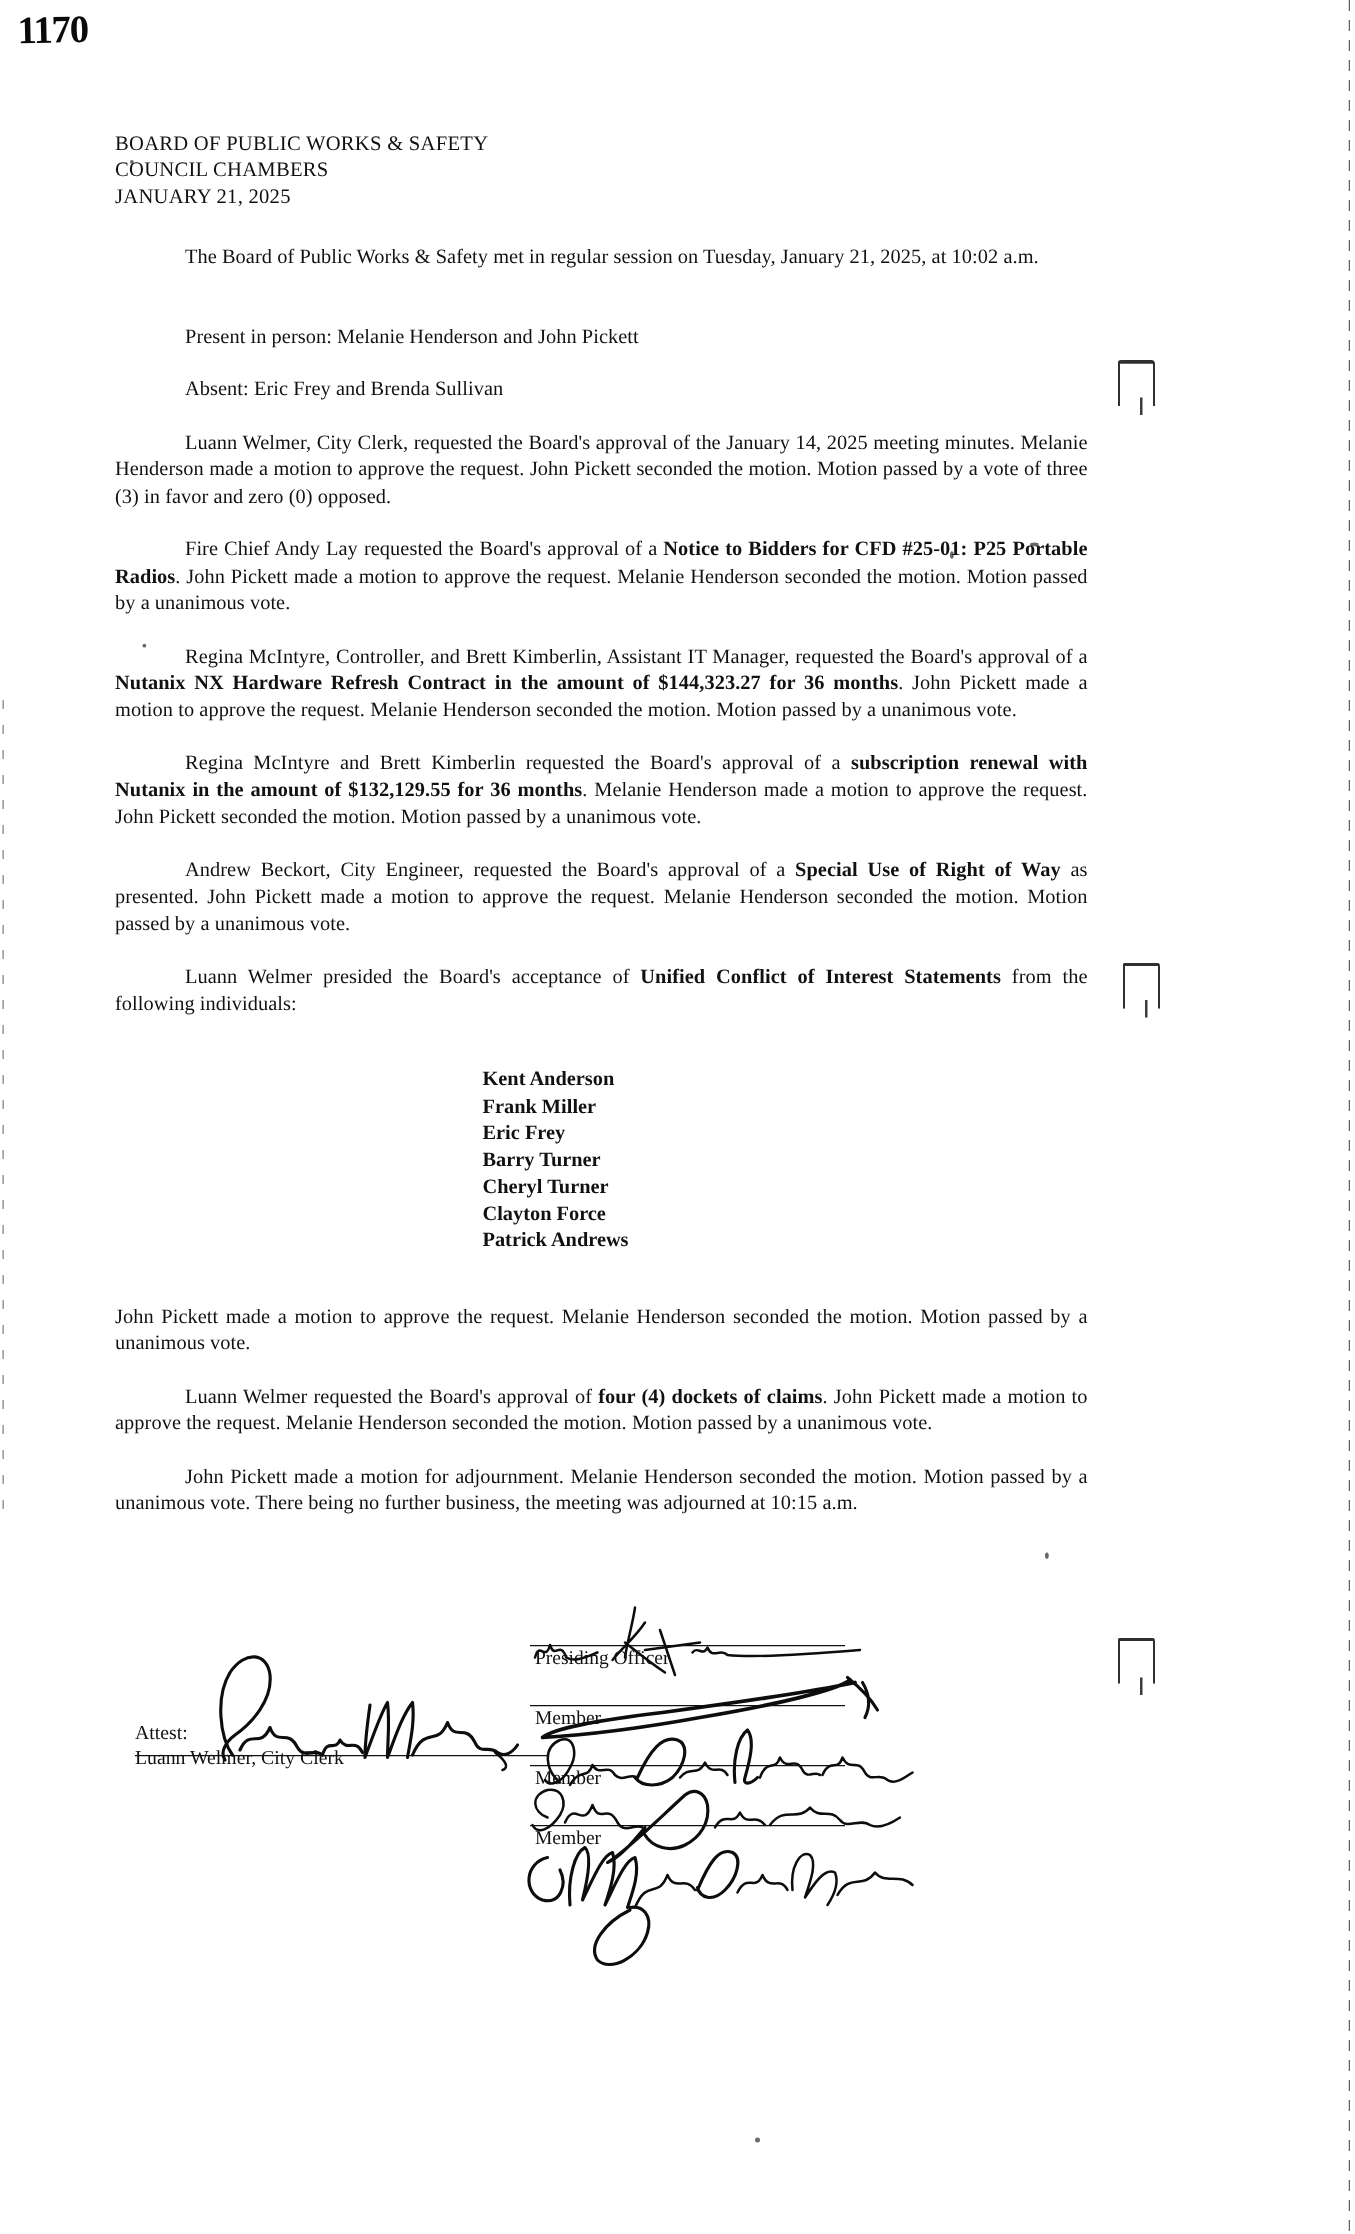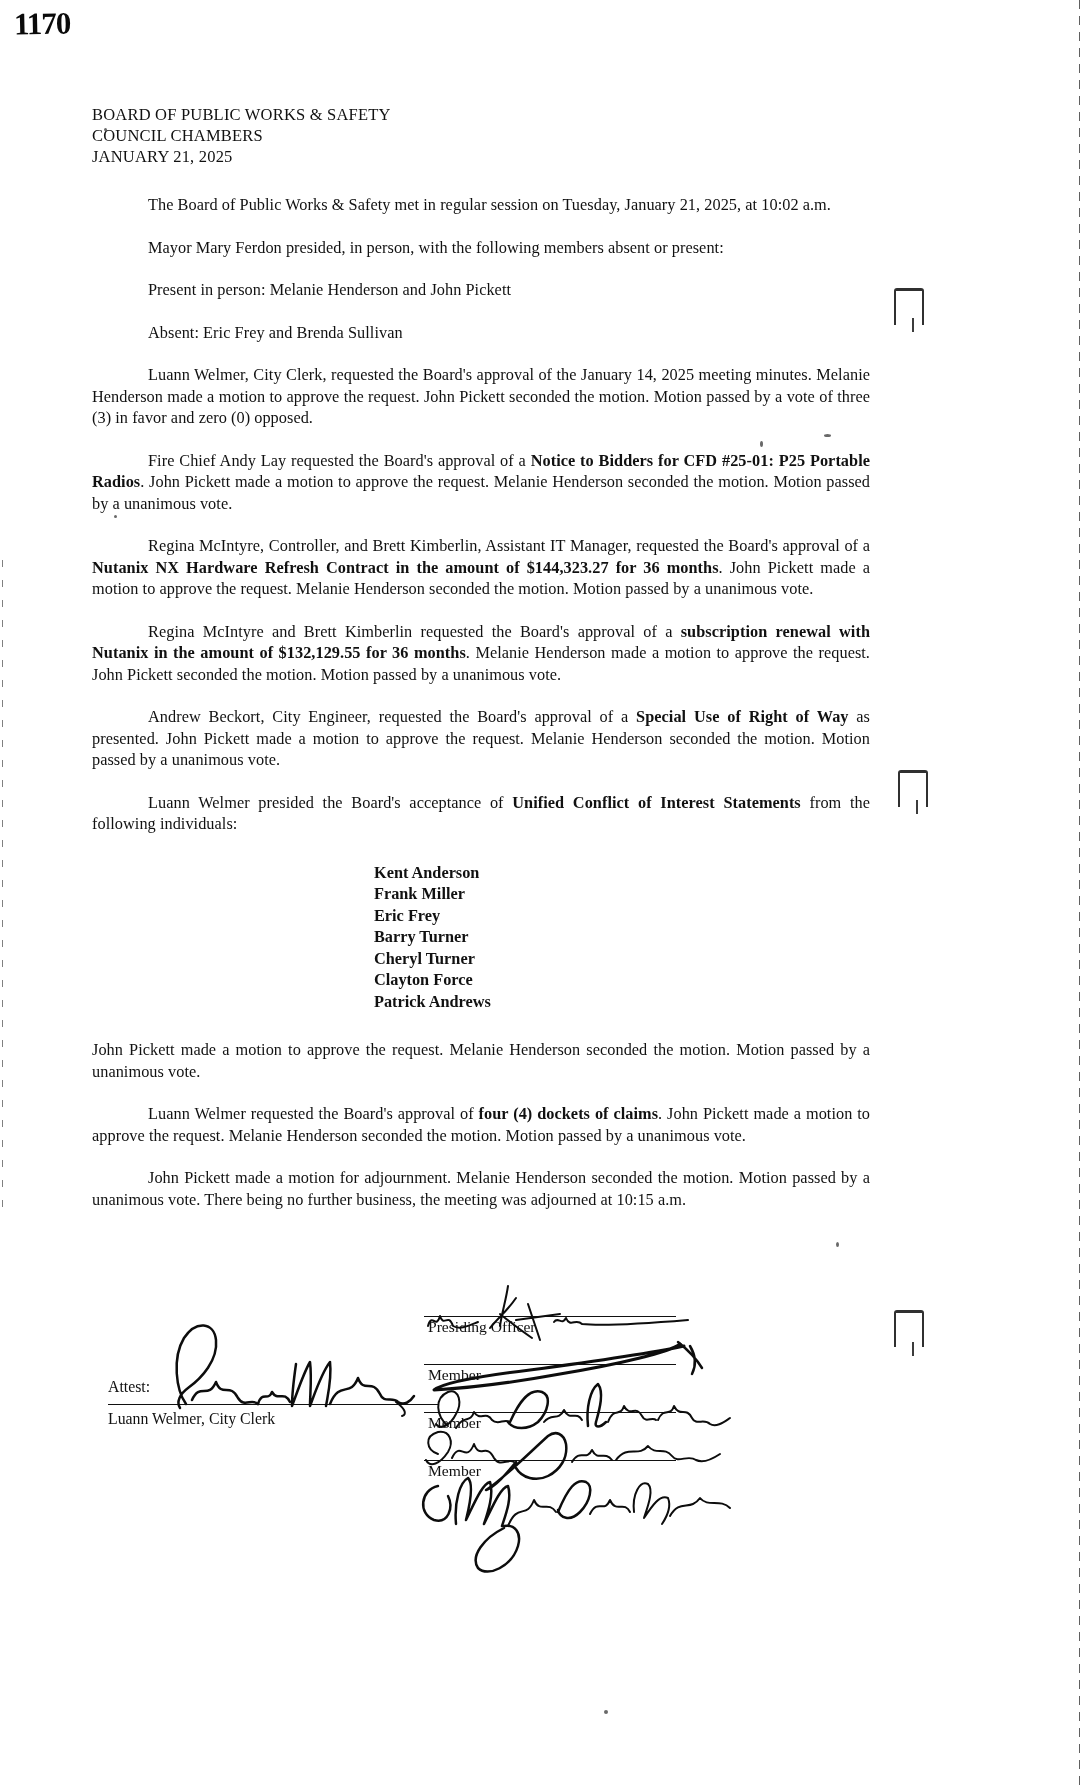--- a/index.html
+++ b/index.html
@@ -110,21 +110,21 @@
     text-align: justify;
     text-justify: inter-word;
     letter-spacing: .05px;
   }
   p.indent { text-indent: 56px; }
   .gap-sm { height: 21px; }
   .gap-md { height: 27px; }
   b, .b { font-weight: bold; }
 
   .name-list {
-    margin: 0;
+    margin: 12px;
     padding: 0;
     list-style: none;
     font-weight: bold;
     font-size: 16.3px;
     line-height: 21.5px;
     padding-left: 282px;
   }
 
   
   .sig-area {
@@ -178,21 +178,21 @@
   .attest-rule {
     position: absolute;
     left: 0;
     top: 30px;
     width: 330px;
     border-top: 1.6px solid #111;
   }
   .attest-name {
     position: absolute;
     left: 0;
-    top: 36px;
+    top: 24px;
     font-size: 15.8px;
   }
 
   svg.ink { position: absolute; overflow: visible; }
   svg.ink path, svg.ink polyline {
     fill: none;
     stroke: #0d0d0d;
     stroke-linecap: round;
     stroke-linejoin: round;
   }
@@ -225,21 +225,20 @@
       <div class="heading-line">BOARD OF PUBLIC WORKS &amp; SAFETY</div>
       <div class="heading-line">COUNCIL CHAMBERS</div>
       <div class="heading-line">JANUARY 21, 2025</div>
     </div>
 
     <div class="gap-md"></div>
 
     <p class="para indent">The Board of Public Works &amp; Safety met in regular session on Tuesday, January 21, 2025, at 10:02 a.m.</p>
     <div class="gap-sm"></div>
 
-    <p class="para indent">Mayor Mary Ferdon presided, in person, with the following members absent or present:</p>
     <div class="gap-sm"></div>
 
     <p class="para indent">Present in person: Melanie Henderson and John Pickett</p>
     <div class="gap-sm"></div>
 
     <p class="para indent">Absent: Eric Frey and Brenda Sullivan</p>
     <div class="gap-sm"></div>
 
     <p class="para indent">Luann Welmer, City Clerk, requested the Board's approval of the January 14, 2025 meeting minutes. Melanie Henderson made a motion to approve the request. John Pickett seconded the motion. Motion passed by a vote of three (3) in favor and zero (0) opposed.</p>
     <div class="gap-sm"></div>

